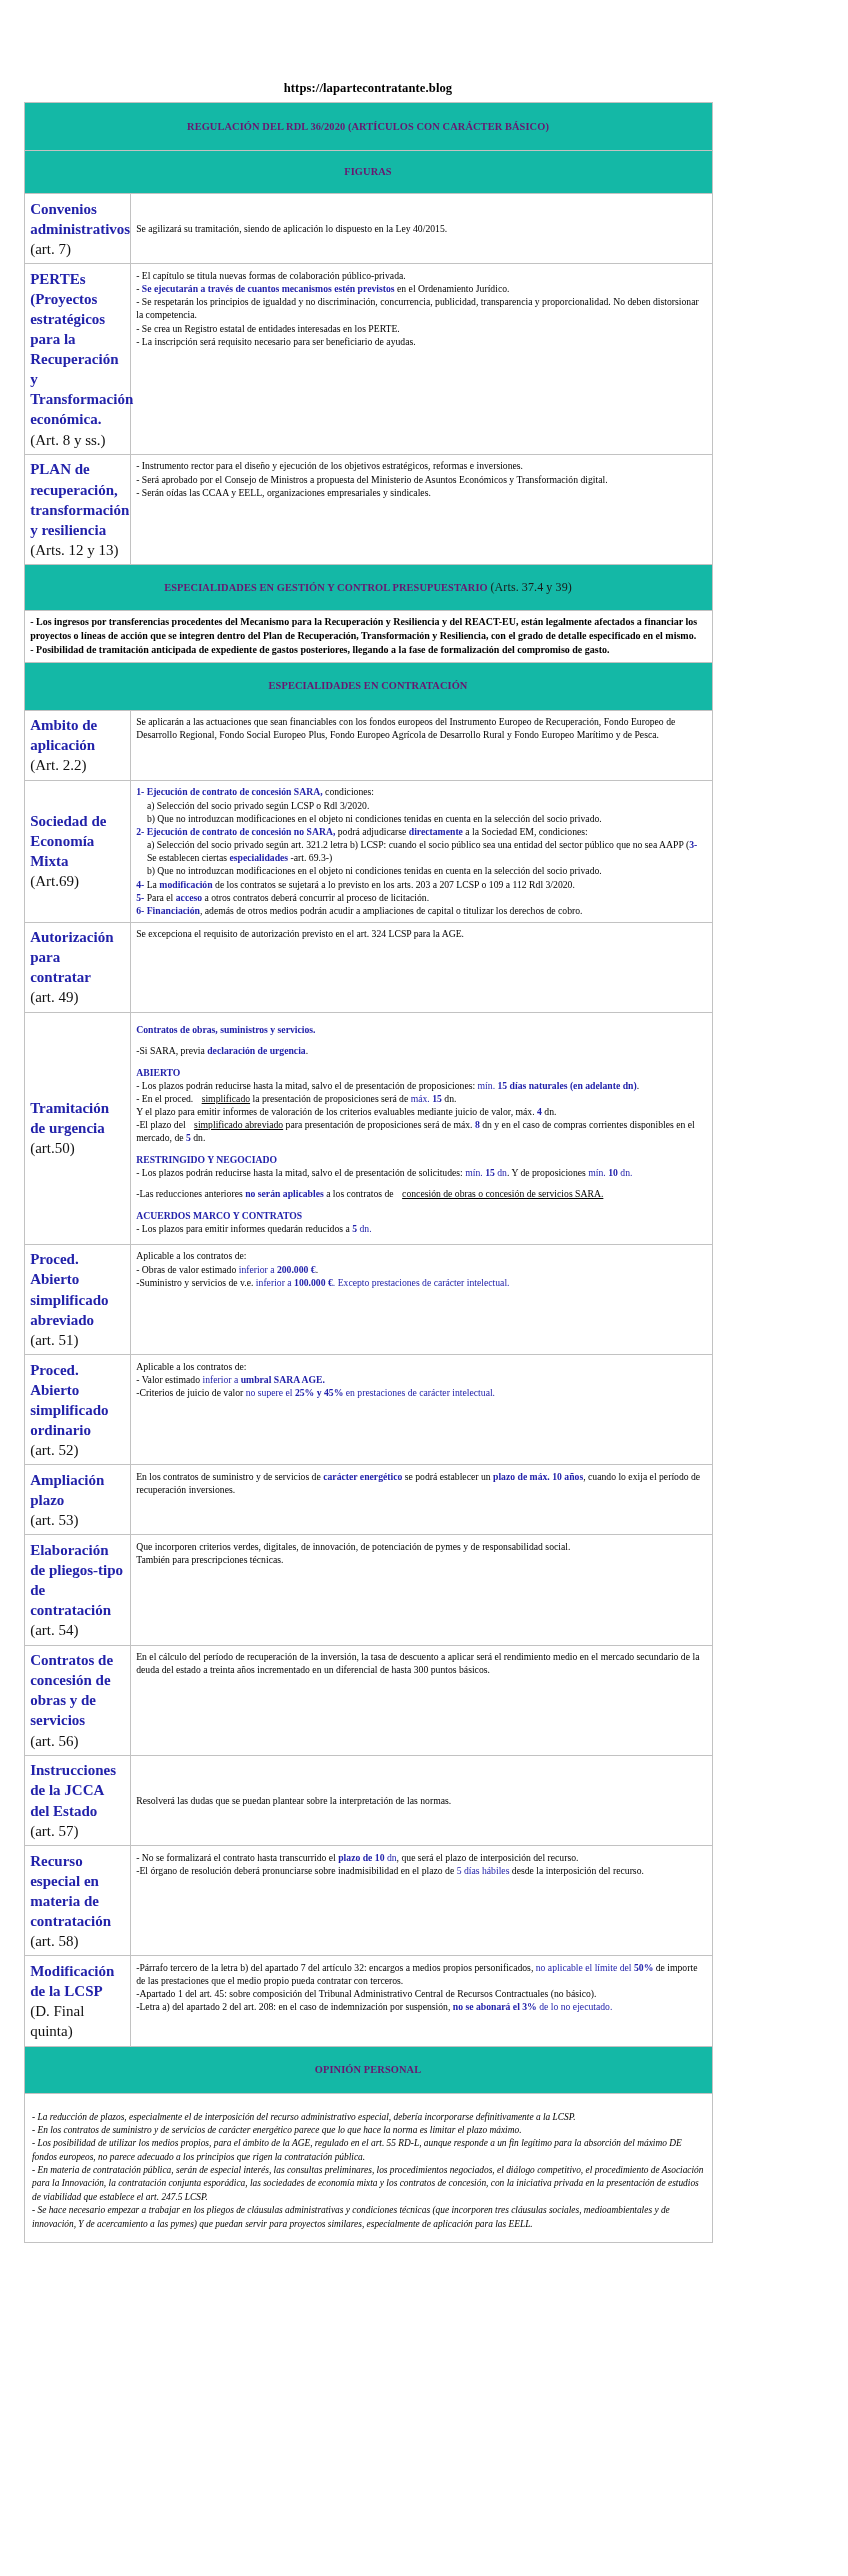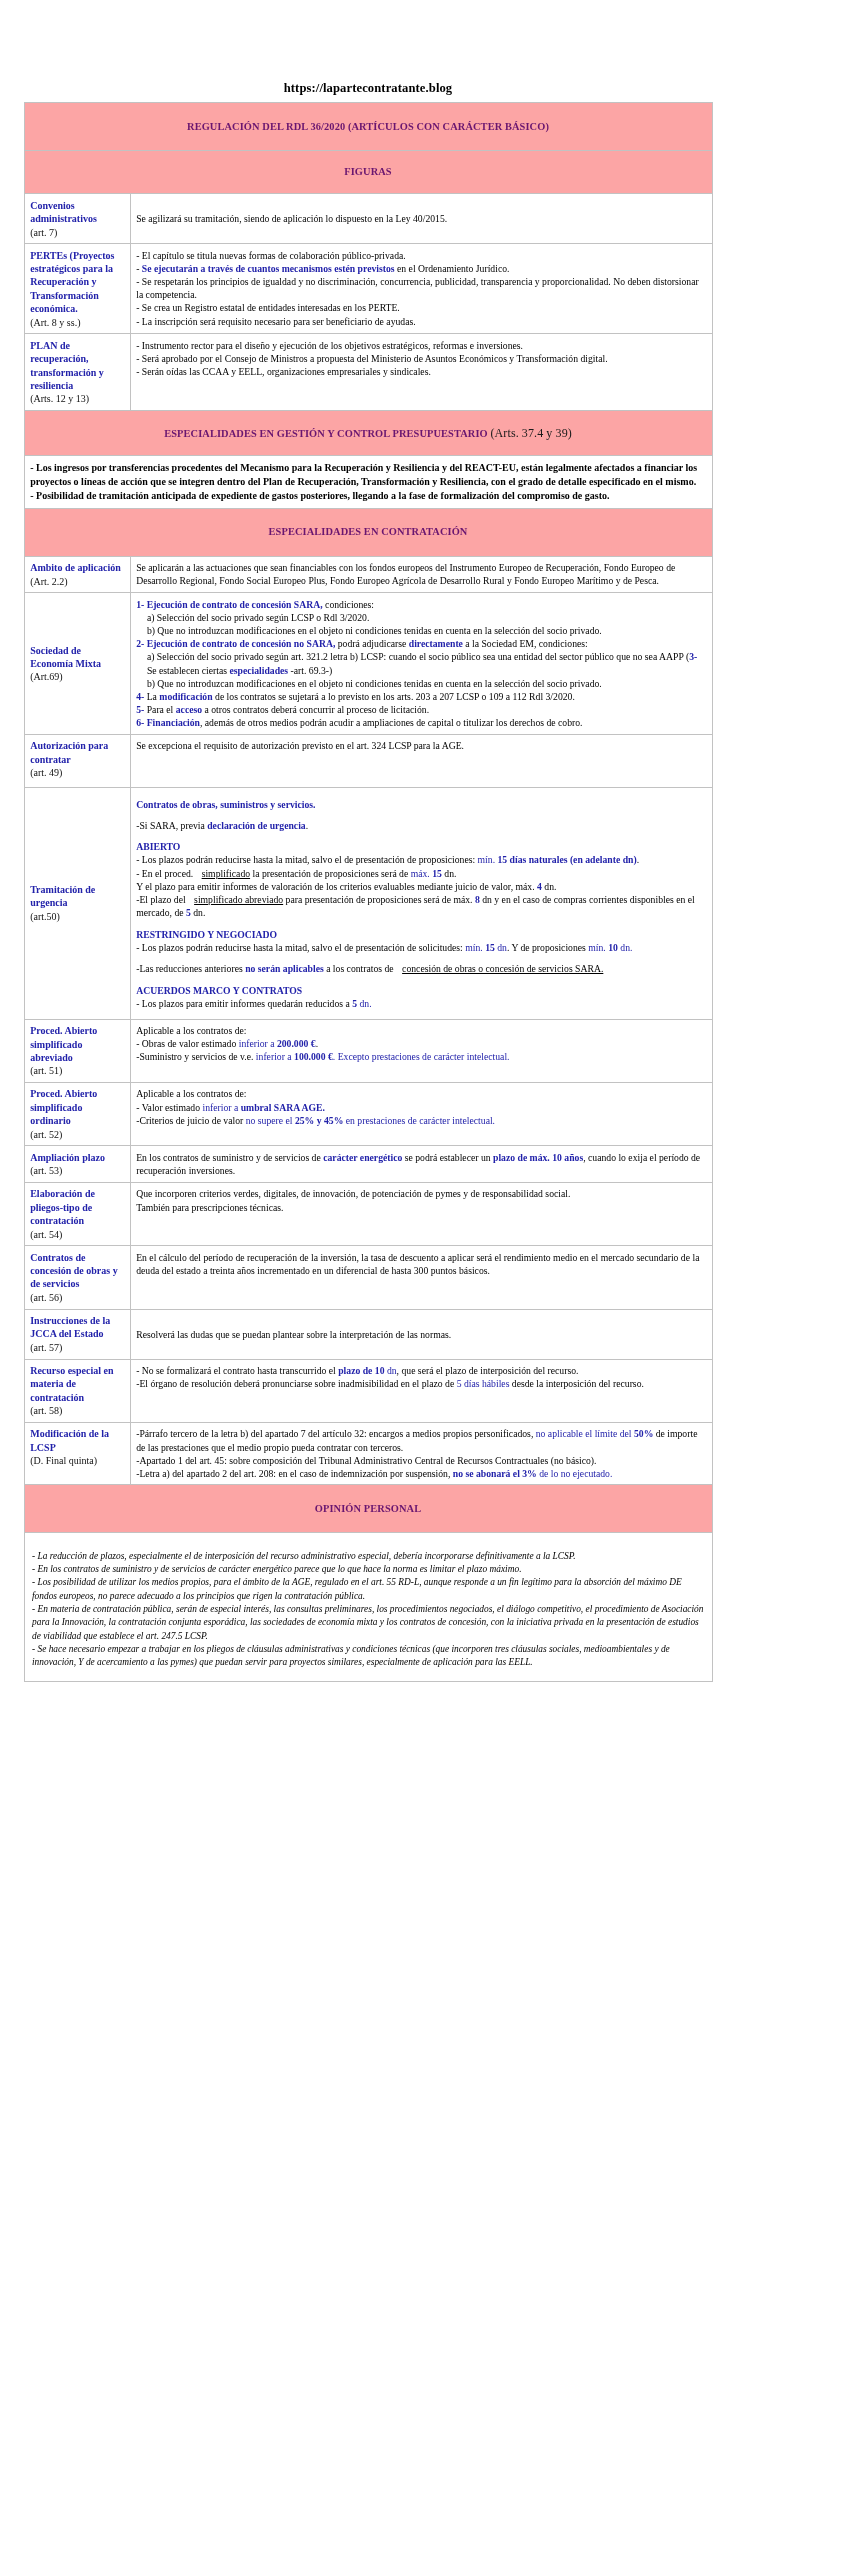--- a/index.html
+++ b/index.html
@@ -32,41 +32,41 @@
   }
   .doc-table td {
     border: 0.6px solid #c2c2c2;
     vertical-align: top;
     padding: 4.4px 5.7px 4.4px 5.7px;
     font-size: 9.7px;
     line-height: 1.36;
   }
   
   tr.banner td {
-    background: #fca5a5;
+    background: #14b8a6;
     text-align: center;
     color: #6a1670;
     font-weight: bold;
     font-size: 10.4px;
     letter-spacing: 0.1px;
     padding: 14px 5px 14px 5px;
     vertical-align: middle;
   }
   tr.banner td .suffix {
     font-weight: normal;
     color: #1a1a1a;
     font-size: 12px;
   }
   tr.banner.tall td { padding: 16.4px 5px 16.4px 5px; }
   
   td.label {
     width: 106px;
     color: #2222aa;
     font-weight: bold;
-    font-size: 10px;
+    font-size: 15px;
     line-height: 1.34;
   }
   td.label .art {
     color: #111111;
     font-weight: normal;
     display: block;
   }
   td.label.mid { vertical-align: middle; }
   td.body { font-size: 9.7px; }
   td.fullbody { font-size: 10px; line-height: 1.42; font-weight: bold; }

